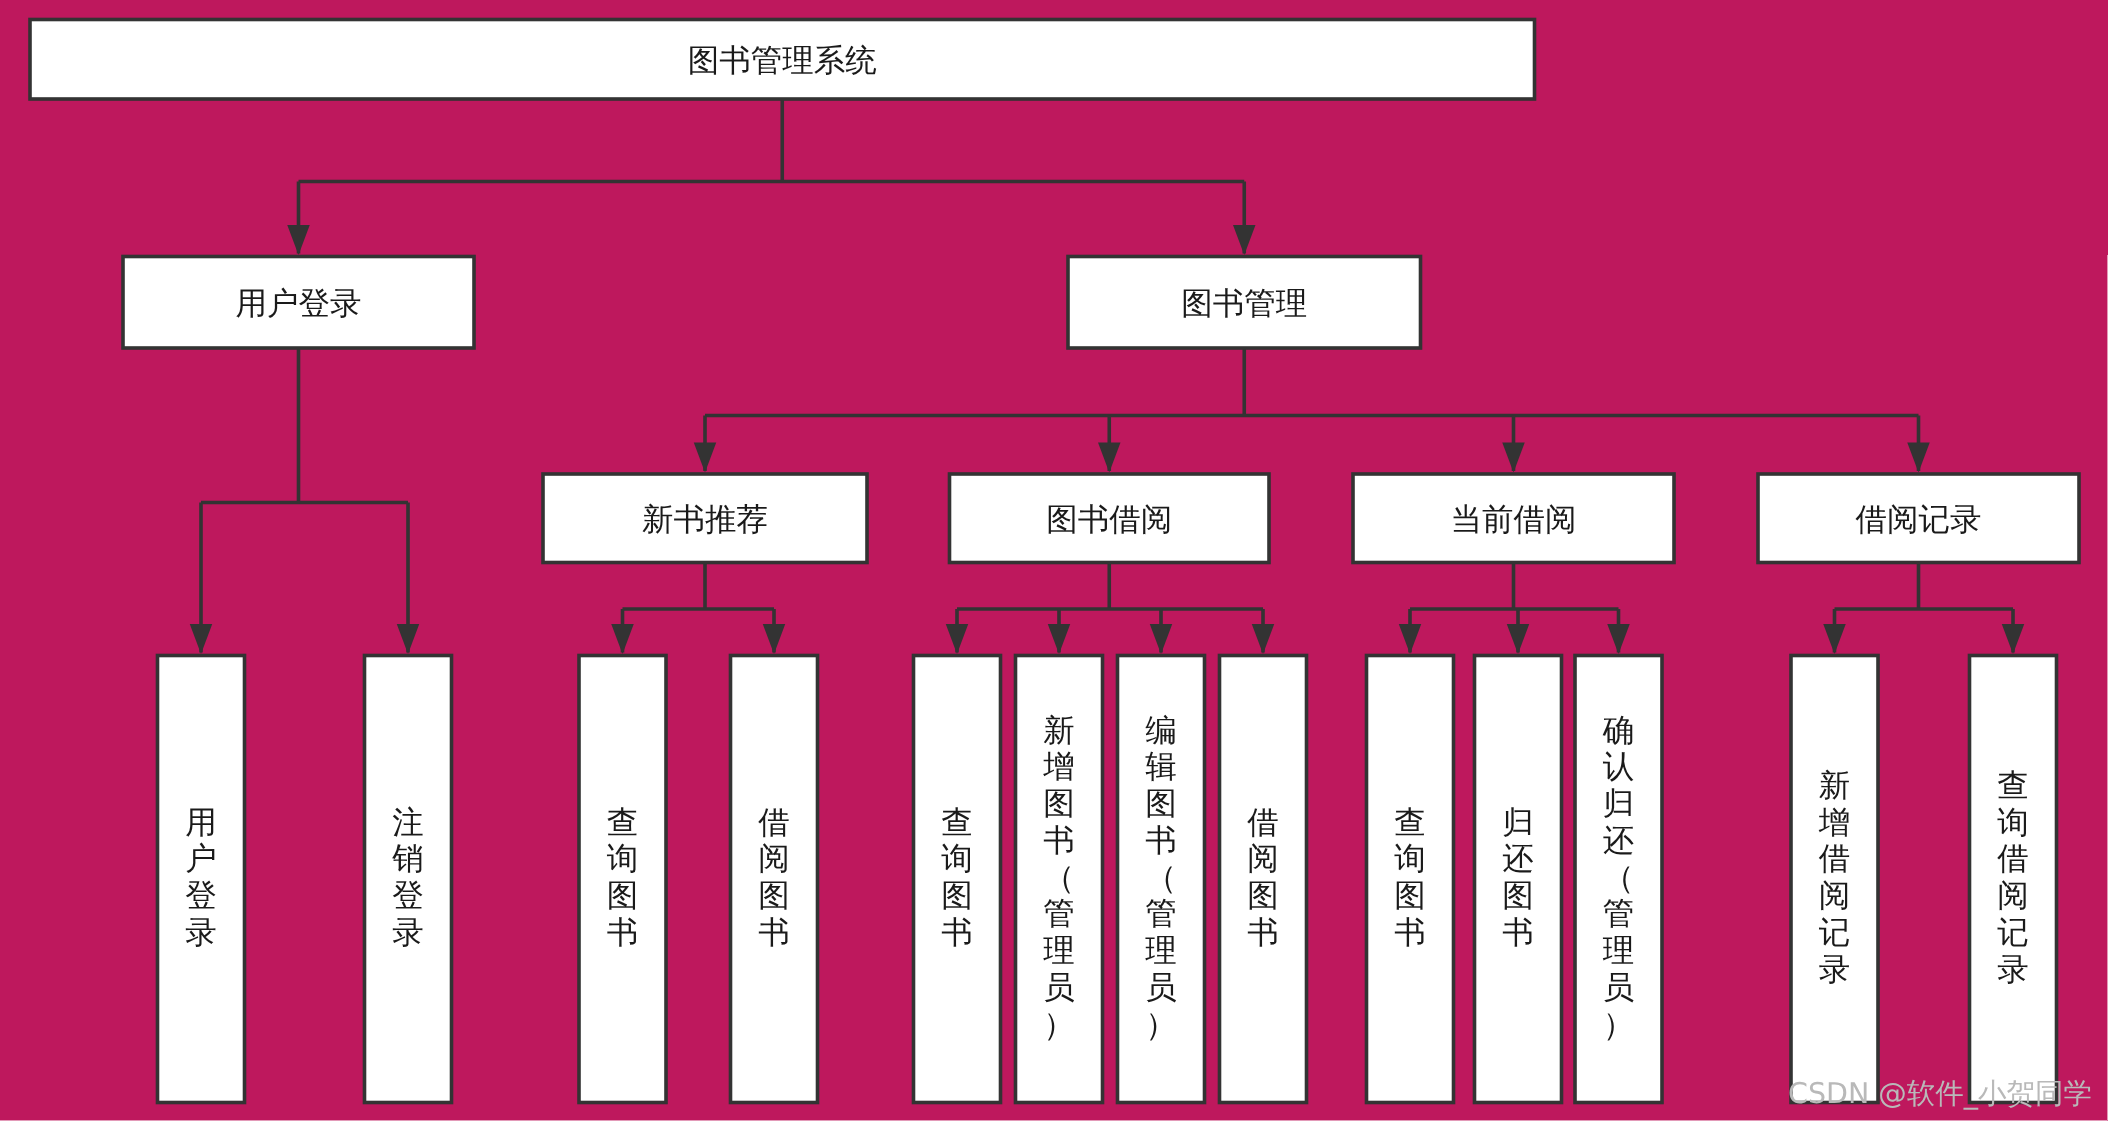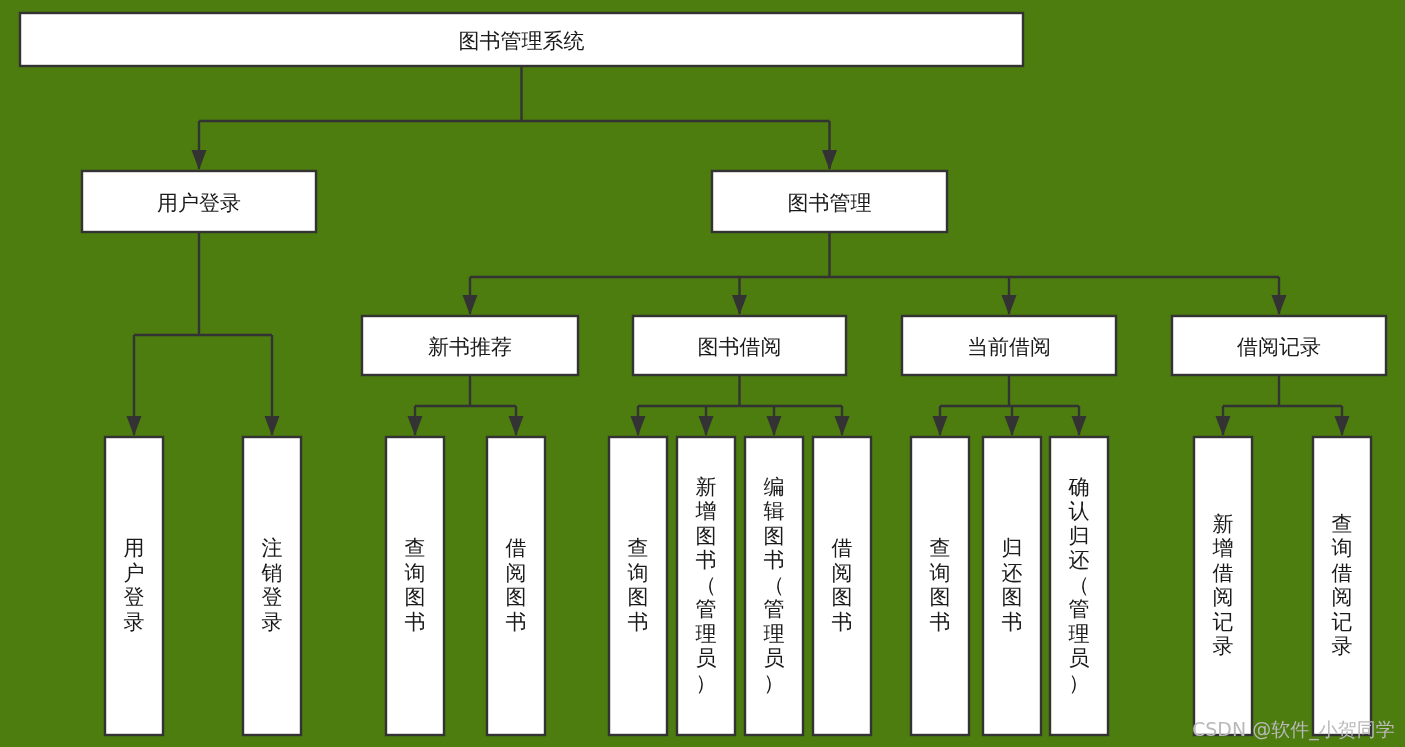--- a/index.html
+++ b/index.html
@@ -11,21 +11,21 @@
   body {
     width: 1405px;
     height: 747px;
     overflow: hidden;
     font-family: "DejaVu Sans", "Liberation Sans", sans-serif;
   }
   #diagram-root {
     position: relative;
     width: 1405px;
     height: 747px;
-    background: #4d7c0f;
+    background: #be185d;
   }
   svg.diagram-canvas {
     position: absolute;
     left: 0;
     top: 0;
     width: 1405px;
     height: 747px;
     display: block;
   }
   .node-box {

